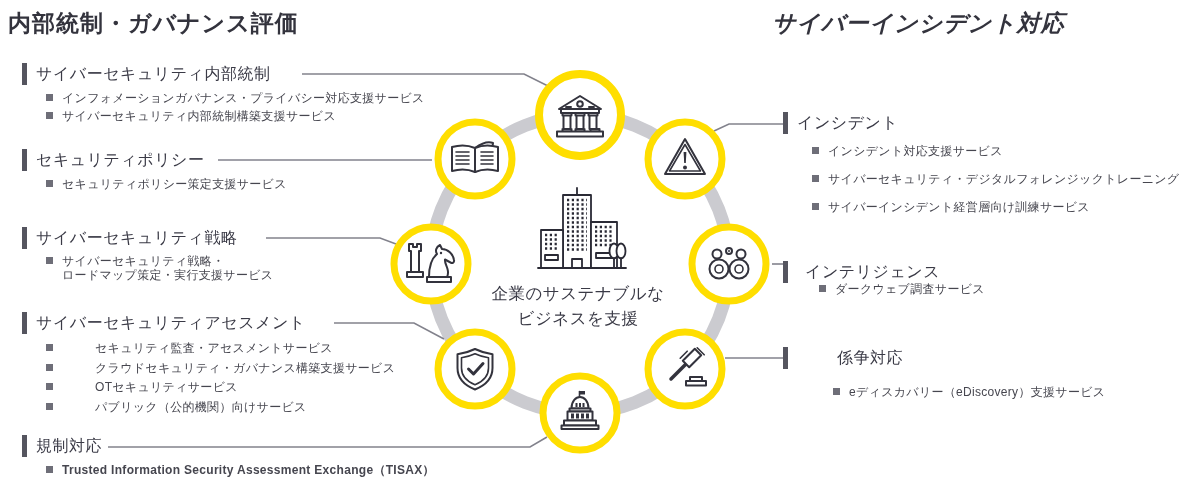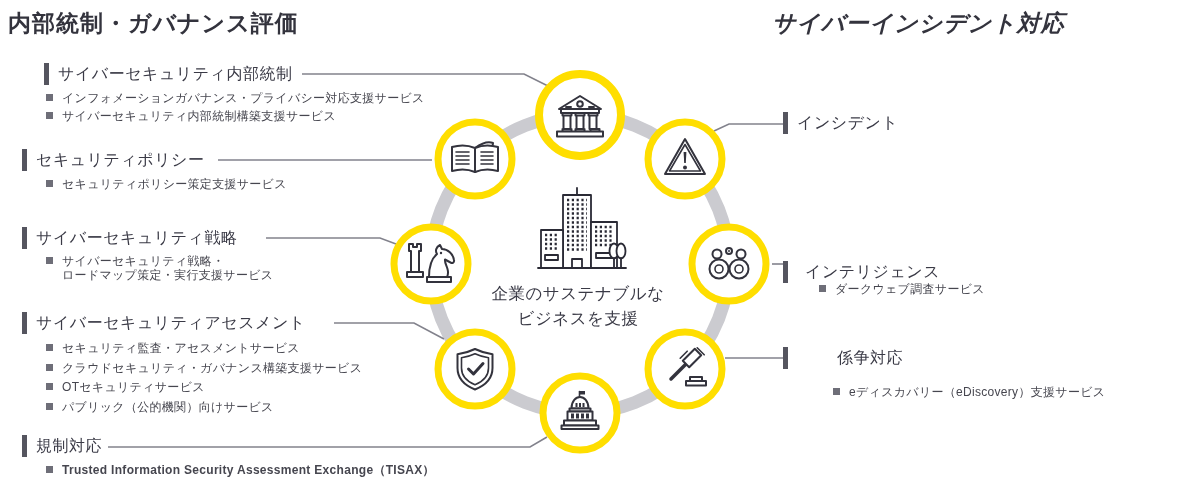--- a/index.html
+++ b/index.html
@@ -9,21 +9,21 @@
   }
   .main-title{
     position:absolute;font-size:23px;font-weight:600;letter-spacing:1px;color:#33333D;white-space:nowrap;
   }
   .sec-head{position:absolute;display:flex;align-items:center;white-space:nowrap;}
   .bar{width:5px;height:22px;background:#55555F;margin-right:9px;flex:none;}
   .sec-title{font-size:16px;letter-spacing:0.5px;color:#3A3A46;}
   ul.items{position:absolute;list-style:none;margin:0;padding:0;}
   li.item{display:flex;align-items:flex-start;font-size:12px;line-height:1.18;letter-spacing:0.3px;color:#46464F;margin-bottom:4px;white-space:nowrap;}
   li.item .sq{width:7px;height:7px;background:#6E6E78;margin:3px 9px 0 0;flex:none;}
-  ul.gap-md li.item{margin-bottom:5.5px;}
+  ul.gap-md li.item{margin-bottom:5.5px;gap:33px;}
   ul.gap-lg li.item{margin-bottom:14px;}
   .pre{white-space:pre-line;}
   .bold-item{font-weight:bold;color:#3A3A46;}
   .center-caption{
     position:absolute;left:452px;top:281px;width:252px;text-align:center;
     font-size:16.5px;line-height:25px;color:#3A3A46;letter-spacing:0.5px;
   }
   svg.diagram{position:absolute;left:0;top:0;}
   .ring{fill:none;stroke:#CBCBD0;stroke-width:13;}
   .conn{fill:none;stroke:#82828C;stroke-width:1.6;}
@@ -152,21 +152,21 @@
         <path class="ict" d="M-4.8,-10.8 L2.2,-17.8 M12.2,-21.2 L19.2,-14.2"></path>
         <rect class="icw" x="5" y="8" width="12" height="4"></rect>
         <rect class="icw" x="1" y="12" width="20" height="4.5"></rect>
       </g>
     </g>
   </svg>
 
   <div class="main-title" style="left:8px;top:8px;">内部統制・ガバナンス評価</div>
   <div class="main-title" style="left:772px;top:8px;font-style:italic;">サイバーインシデント対応</div>
 
-  <div class="sec-head" style="left:22px;top:63px;margin-left:22px;">
+  <div class="sec-head" style="left:22px;top:63px;">
     <span class="bar"></span>
     <span class="sec-title">サイバーセキュリティ内部統制</span>
   </div>
   <ul class="items" style="left:46px;top:91px;">
     <li class="item">
         <span class="sq"></span>
         <span>インフォメーションガバナンス・プライバシー対応支援サービス</span>
       </li>
     <li class="item">
         <span class="sq"></span>
@@ -228,20 +228,34 @@
     <li class="item bold-item">
         <span class="sq"></span>
         <span>Trusted Information Security Assessment Exchange（TISAX）</span>
       </li>
   </ul>
 
   <div class="sec-head" style="left:783px;top:112px;">
     <span class="bar"></span>
     <span class="sec-title">インシデント</span>
   </div>
+  <ul class="items gap-lg" style="left:812px;top:144px;">
+    <li class="item">
+        <span class="sq"></span>
+        <span>インシデント対応支援サービス</span>
+      </li>
+    <li class="item">
+        <span class="sq"></span>
+        <span>サイバーセキュリティ・デジタルフォレンジックトレーニング</span>
+      </li>
+    <li class="item">
+        <span class="sq"></span>
+        <span>サイバーインシデント経営層向け訓練サービス</span>
+      </li>
+  </ul>
 
   <div class="sec-head" style="left:783px;top:261px;gap:8px;">
     <span class="bar"></span>
     <span class="sec-title">インテリジェンス</span>
   </div>
   <ul class="items" style="left:819px;top:282px;">
     <li class="item">
         <span class="sq"></span>
         <span>ダークウェブ調査サービス</span>
       </li>

